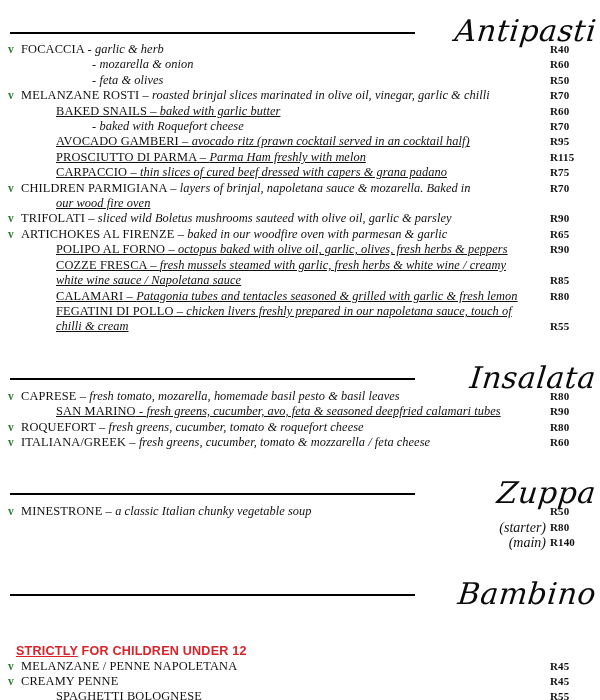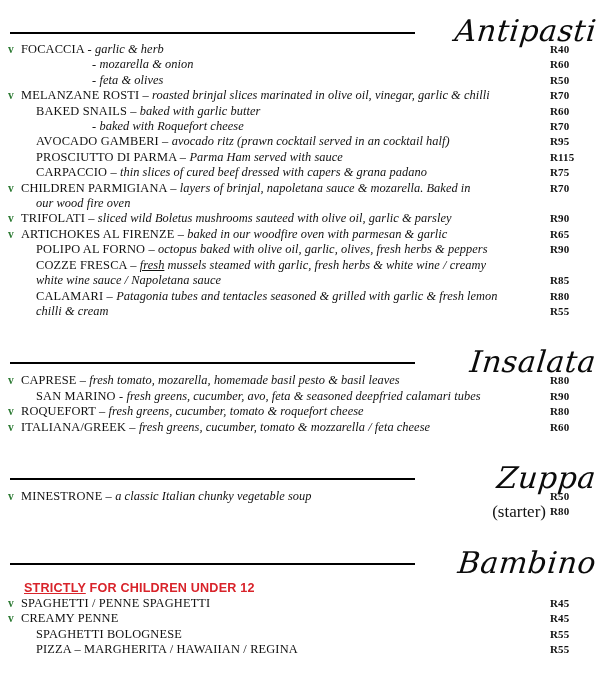--- a/index.html
+++ b/index.html
@@ -83,39 +83,40 @@
     text-align: left;
   }
   .row .text {
     display: block;
     padding-left: 21px;
     padding-right: 56px;
     white-space: nowrap;
     overflow: visible;
   }
   .row.indent1 .text { padding-left: 21px; }
-  .row.indent2 .text { padding-left: 36px; }
+  .row.indent2 .text { padding-left: 56px; text-decoration: underline; }
   .row.indent3 .text { padding-left: 92px; }
   .row .price {
     position: absolute;
     right: 4px;
     top: 0;
     width: 46px;
     text-align: left;
     font-family: "Liberation Serif", "DejaVu Serif", serif;
     font-weight: 700;
     font-size: 11px;
     letter-spacing: 0.1px;
     white-space: nowrap;
   }
   .row .qual {
     position: absolute;
     right: 54px;
     top: 0;
-    font-size: 17px;
+    font-style: italic;
+    font-size: 14px;
     white-space: nowrap;
   }
 
   .name {
     font-style: normal;
     font-variant: normal;
     letter-spacing: 0.15px;
     margin-top: 28px;
   }
   .desc {
@@ -124,23 +125,24 @@
   }
   .desc u { text-decoration: underline; }
 
   
   .kids-note {
     font-family: "Liberation Sans", "DejaVu Sans", sans-serif;
     font-weight: 700;
     font-size: 12.6px;
     line-height: 16px;
     color: #d8232a;
-    padding-left: 24px;
+    padding-left: 16px;
     letter-spacing: 0.2px;
     white-space: nowrap;
+    margin-top: 32px;
   }
   .kids-note u { text-decoration: underline; }
 
   .spacer-sm { height: 6px; }
   .spacer-lg { height: 20px; }
 </style>
 </head>
 <body>
 
 <div class="menu-page">
@@ -176,21 +178,21 @@
           </div>
           <div class="row indent3">
             <span class="text"><span class="name">- </span><span class="desc">baked with Roquefort cheese</span></span>
             <span class="price">R70</span>
           </div>
           <div class="row indent2">
             <span class="text"><span class="name">AVOCADO GAMBERI</span><span class="name"> – </span><span class="desc">avocado ritz (prawn cocktail served in an cocktail half)</span></span>
             <span class="price">R95</span>
           </div>
           <div class="row indent2">
-            <span class="text"><span class="name">PROSCIUTTO DI PARMA</span><span class="name"> – </span><span class="desc">Parma Ham served with sauce</span></span>
+            <span class="text"><span class="name">PROSCIUTTO DI PARMA</span><span class="name"> – </span><span class="desc">Parma Ham freshly with melon</span></span>
             <span class="price">R115</span>
           </div>
           <div class="row indent2">
             <span class="text"><span class="name">CARPACCIO</span><span class="name"> – </span><span class="desc">thin slices of cured beef dressed with capers &amp; grana padano</span></span>
             <span class="price">R75</span>
           </div>
           <div class="row indent1">
             <span class="veg">v</span>
             <span class="text"><span class="name">CHILDREN PARMIGIANA</span><span class="name"> – </span><span class="desc">layers of brinjal, napoletana sauce &amp; mozarella. Baked in</span></span>
             <span class="price">R70</span>
@@ -215,20 +217,23 @@
           <div class="row indent2">
             <span class="text"><span class="name">COZZE FRESCA</span><span class="name"> – </span><span class="desc"><u>fresh</u> mussels steamed with garlic, fresh herbs &amp; white wine / creamy</span></span>
           </div>
           <div class="row indent2">
             <span class="text"><span class="desc">white wine sauce /  Napoletana sauce</span></span>
             <span class="price">R85</span>
           </div>
           <div class="row indent2">
             <span class="text"><span class="name">CALAMARI</span><span class="name"> – </span><span class="desc">Patagonia tubes and tentacles seasoned &amp; grilled with garlic &amp; fresh lemon</span></span>
             <span class="price">R80</span>
+          </div>
+          <div class="row indent2">
+            <span class="text"><span class="name">FEGATINI DI POLLO</span><span class="name"> – </span><span class="desc">chicken livers freshly prepared in our napoletana sauce, touch of</span></span>
           </div>
           <div class="row indent2">
             <span class="text"><span class="desc">chilli &amp; cream</span></span>
             <span class="price">R55</span>
           </div>
         </div>
       </div>
       <div class="section">
         <div class="spacer-lg"></div>
         <div class="section-head">
@@ -267,34 +272,39 @@
           <div class="row indent1">
             <span class="veg">v</span>
             <span class="text"><span class="name">MINESTRONE</span><span class="name"> – </span><span class="desc">a classic Italian chunky vegetable soup</span></span>
             <span class="price">R50</span>
           </div>
           <div class="row indent2">
             <span class="text"></span>
             <span class="qual">(starter)</span>
             <span class="price">R80</span>
           </div>
+          <div class="row indent2">
+            <span class="text"></span>
+            <span class="qual">(main)</span>
+            <span class="price">R140</span>
+          </div>
         </div>
       </div>
       <div class="section">
         <div class="spacer-lg"></div>
         <div class="section-head">
           <div class="rule"></div>
           <div class="section-title">Bambino</div>
         </div>
         <div class="spacer-sm"></div>
         <div class="kids-note"><u>STRICTLY</u><span> FOR CHILDREN UNDER 12</span></div>
         <div class="items">
           <div class="row indent1">
             <span class="veg">v</span>
-            <span class="text"><span class="name">SPAGHETTI / PENNE SPAGHETTI</span></span>
+            <span class="text"><span class="name">MELANZANE / PENNE NAPOLETANA</span></span>
             <span class="price">R45</span>
           </div>
           <div class="row indent1">
             <span class="veg">v</span>
             <span class="text"><span class="name">CREAMY PENNE</span></span>
             <span class="price">R45</span>
           </div>
           <div class="row indent2">
             <span class="text"><span class="name">SPAGHETTI  BOLOGNESE</span></span>
             <span class="price">R55</span>

